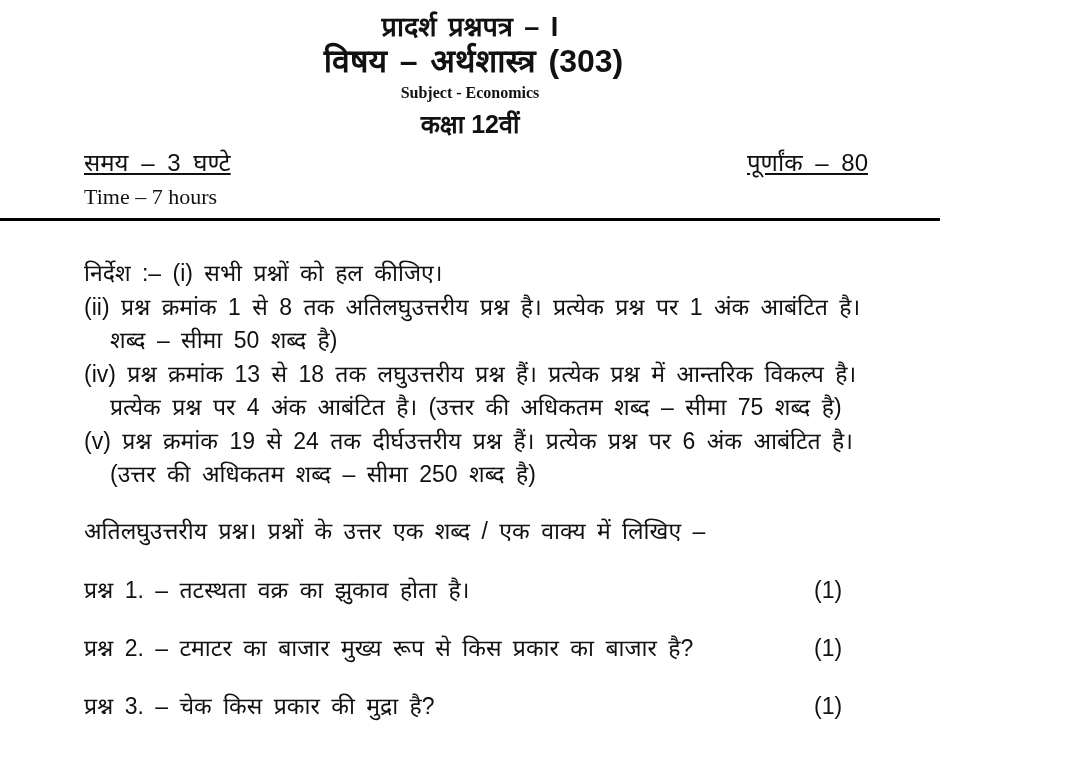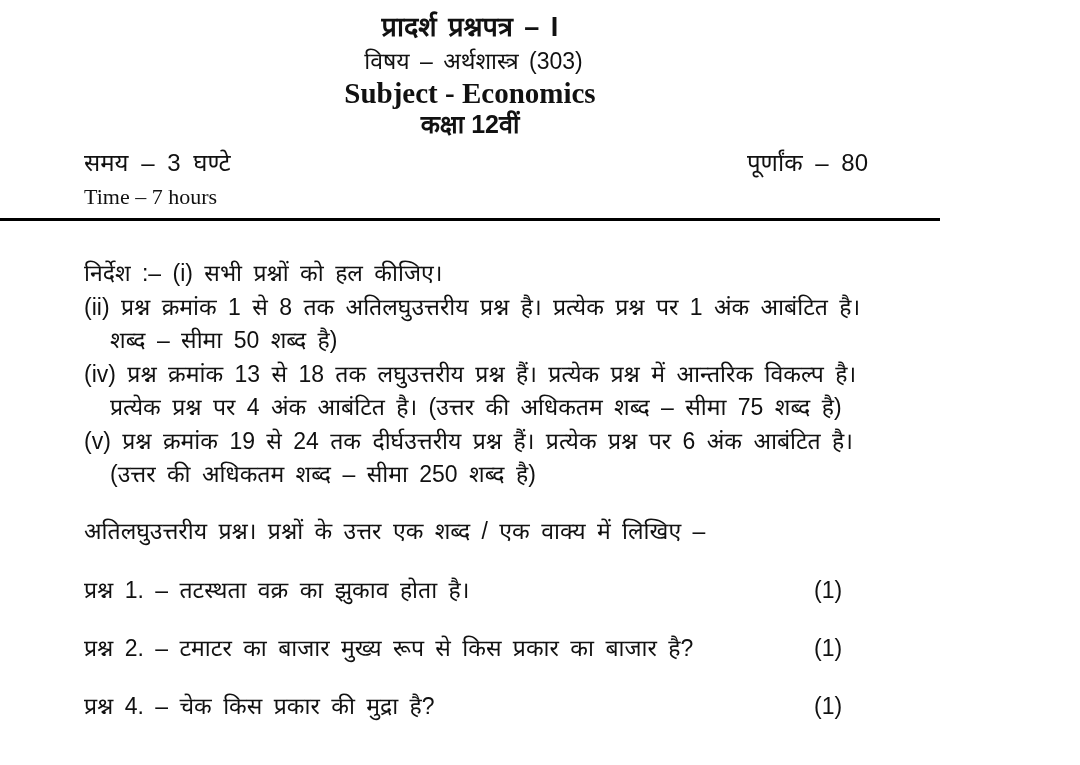--- a/index.html
+++ b/index.html
@@ -8,31 +8,31 @@
     background:#ffffff;
     color:#111;
     font-family:"Liberation Sans", sans-serif;
     overflow:hidden;
   }
   .page { width:940px; height:765px; background:#fff; }
 
   
   .title-block { text-align:center; padding-top:10px; }
   .title-hi-1 { font-size:27px; font-weight:bold; line-height:34px; word-spacing:4px; }
-  .title-hi-2 { font-size:23px; font-weight:normal; line-height:34px; word-spacing:4px;padding-left:7px; }
-  .title-en   { font-size:29px; font-weight:bold; line-height:30px;
+  .title-hi-2 { font-size:32px; font-weight:bold; line-height:34px; word-spacing:4px;padding-left:7px; }
+  .title-en   { font-size:16px; font-weight:bold; line-height:30px;
                 font-family:"Liberation Serif", serif; }
   .title-class{ font-size:25px; font-weight:bold; line-height:32px; }
 
   
   .meta-row {
     display:flex; justify-content:space-between;
     padding:6px 72px 0 84px;
   }
-  .meta-hi { font-size:24px; line-height:34px; word-spacing:6px; }
+  .meta-hi { font-size:24px; line-height:34px; word-spacing:6px;text-decoration:underline; }
   .meta-en { font-size:22px; line-height:34px; font-family:"Liberation Serif", serif; }
   .meta-right { text-align:left; }
   .meta-right .meta-en { text-align:left; }
 
   
   .rule { border:none; border-top:3px solid #000; margin-top:4px; }
 
   
   .instructions { padding:36px 28px 0 84px; }
   .instr-line { font-size:23px; line-height:33.5px; word-spacing:5px; white-space:nowrap; }
@@ -99,18 +99,18 @@
   <div class="questions">
     <div class="question-row">
       <span class="q-text">प्रश्न 1. – तटस्थता वक्र का झुकाव होता है।</span>
       <span class="q-marks">(1)</span>
     </div>
     <div class="question-row">
       <span class="q-text">प्रश्न 2. – टमाटर का बाजार मुख्य रूप से किस प्रकार का बाजार है?</span>
       <span class="q-marks">(1)</span>
     </div>
     <div class="question-row">
-      <span class="q-text">प्रश्न 4. – चेक किस प्रकार की मुद्रा है?</span>
+      <span class="q-text">प्रश्न 3. – चेक किस प्रकार की मुद्रा है?</span>
       <span class="q-marks">(1)</span>
     </div>
   </div>
 
 </div>
 
 </body></html>

